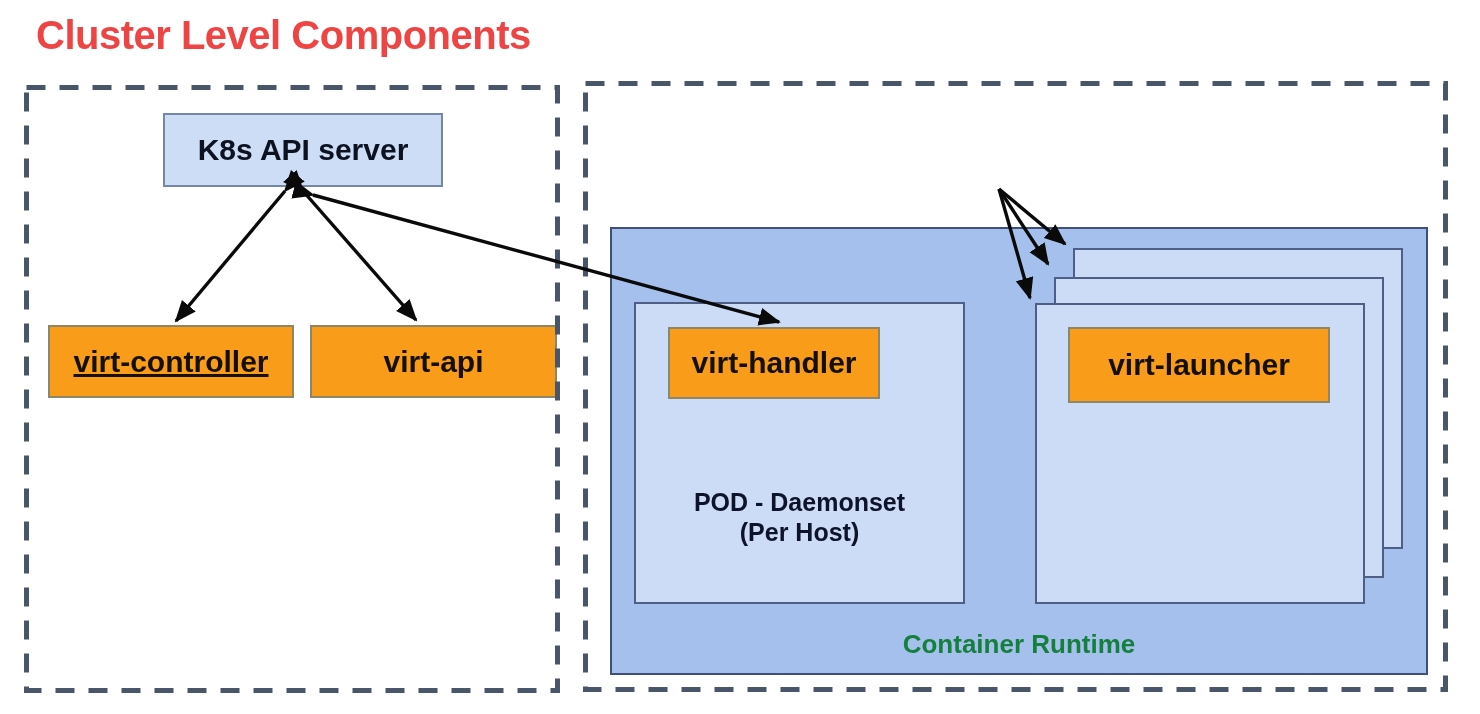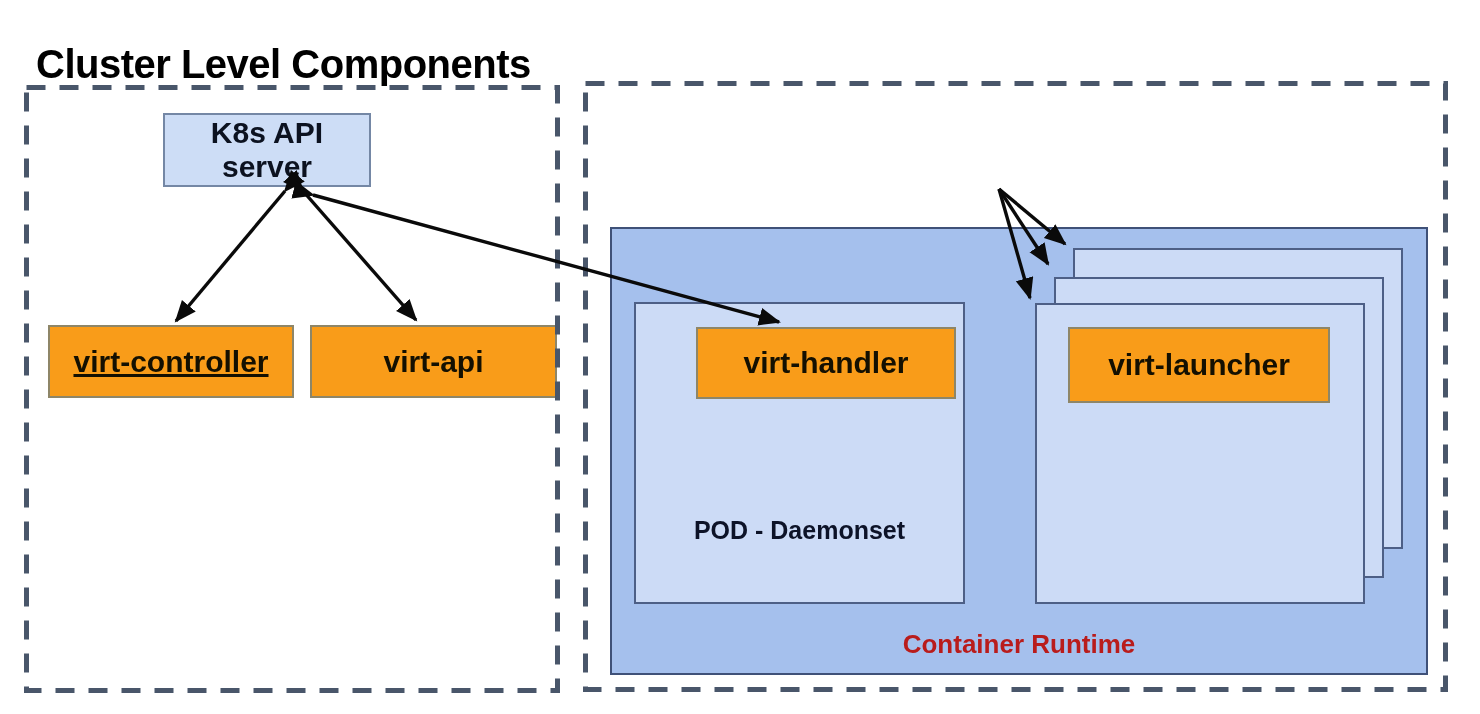--- a/index.html
+++ b/index.html
@@ -8,24 +8,23 @@
     width:1480px;height:714px;
     background:#ffffff;
     font-family:"Liberation Sans", sans-serif;
     overflow:hidden;
   }
   *{box-sizing:border-box;}
   .title{
     position:absolute;
     font-size:40px;
     font-weight:bold;
-    color:#000000;
+    color:#ef4444;
     letter-spacing:-0.5px;
     white-space:nowrap;
-    margin-top:29px;
   }
   .cluster-title{left:36px;top:13px;}
   .host-title{left:961px;top:13px;}
 
   .node{
     position:absolute;
     display:flex;align-items:center;justify-content:center;
     font-weight:bold;
     font-size:30px;
     text-align:center;
@@ -33,25 +32,25 @@
   .blue-node{
     background:#cdddf6;
     border:2px solid #7487a5;
     color:#0c1220;
   }
   .orange-node{
     background:#f99c19;
     border:2px solid #8e8668;
     color:#141001;
   }
-  #k8s-api-server{left:163px;top:113px;width:208px;height:74px;}
+  #k8s-api-server{left:163px;top:113px;width:280px;height:74px;}
   #kubelet{left:870px;top:113px;width:262px;height:75px;}
   #virt-controller{left:48px;top:325px;width:246px;height:73px;text-decoration:underline;}
   #virt-api{left:310px;top:325px;width:247px;height:73px;}
-  #virt-handler{left:668px;top:327px;width:260px;height:72px;margin-left:28px;}
+  #virt-handler{left:668px;top:327px;width:212px;height:72px;}
   #virt-launcher{left:1068px;top:327px;width:262px;height:76px;}
 
   .container-runtime{
     position:absolute;
     left:610px;top:227px;width:818px;height:448px;
     background:#a5c0ed;
     border:2px solid #3f5178;
   }
   .pod{
     position:absolute;
@@ -64,27 +63,27 @@
   #pod-stack-front{left:1035px;top:303px;width:330px;height:301px;}
 
   .pod-label{
     position:absolute;
     font-weight:bold;
     font-size:25px;
     line-height:30px;
     color:#0d1328;
     text-align:center;
   }
-  #pod-daemonset-label{left:634px;top:515px;width:331px;}
+  #pod-daemonset-label{left:634px;top:487px;width:331px;}
   #pod-vm-label{left:1035px;top:558px;width:330px;}
   #container-runtime-label{
     position:absolute;
     left:610px;top:629px;width:818px;
     font-weight:bold;font-size:26px;
-    color:#b91c1c;text-align:center;
+    color:#15803d;text-align:center;
   }
   .overlay{
     position:absolute;left:0;top:0;width:1480px;height:714px;
     pointer-events:none;
   }
 </style>
 </head>
 <body>
 
 <div class="canvas">
@@ -112,20 +111,21 @@
 
   <div class="node orange-node" id="virt-handler">
     <span>virt-handler</span>
   </div>
   <div class="node orange-node" id="virt-launcher">
     <span>virt-launcher</span>
   </div>
 
   <div class="pod-label" id="pod-daemonset-label">
     <div>POD - Daemonset</div>
+    <div>(Per Host)</div>
   </div>
   <div id="container-runtime-label">Container Runtime</div>
 
   <svg class="overlay" viewBox="0 0 1480 714">
     <defs>
       <marker id="ah" markerUnits="userSpaceOnUse" markerWidth="24" markerHeight="20" refX="20" refY="9" orient="auto">
         <path d="M0,0 L22,9 L0,18 z" fill="#0a0a0a"></path>
       </marker>
     </defs>
 

